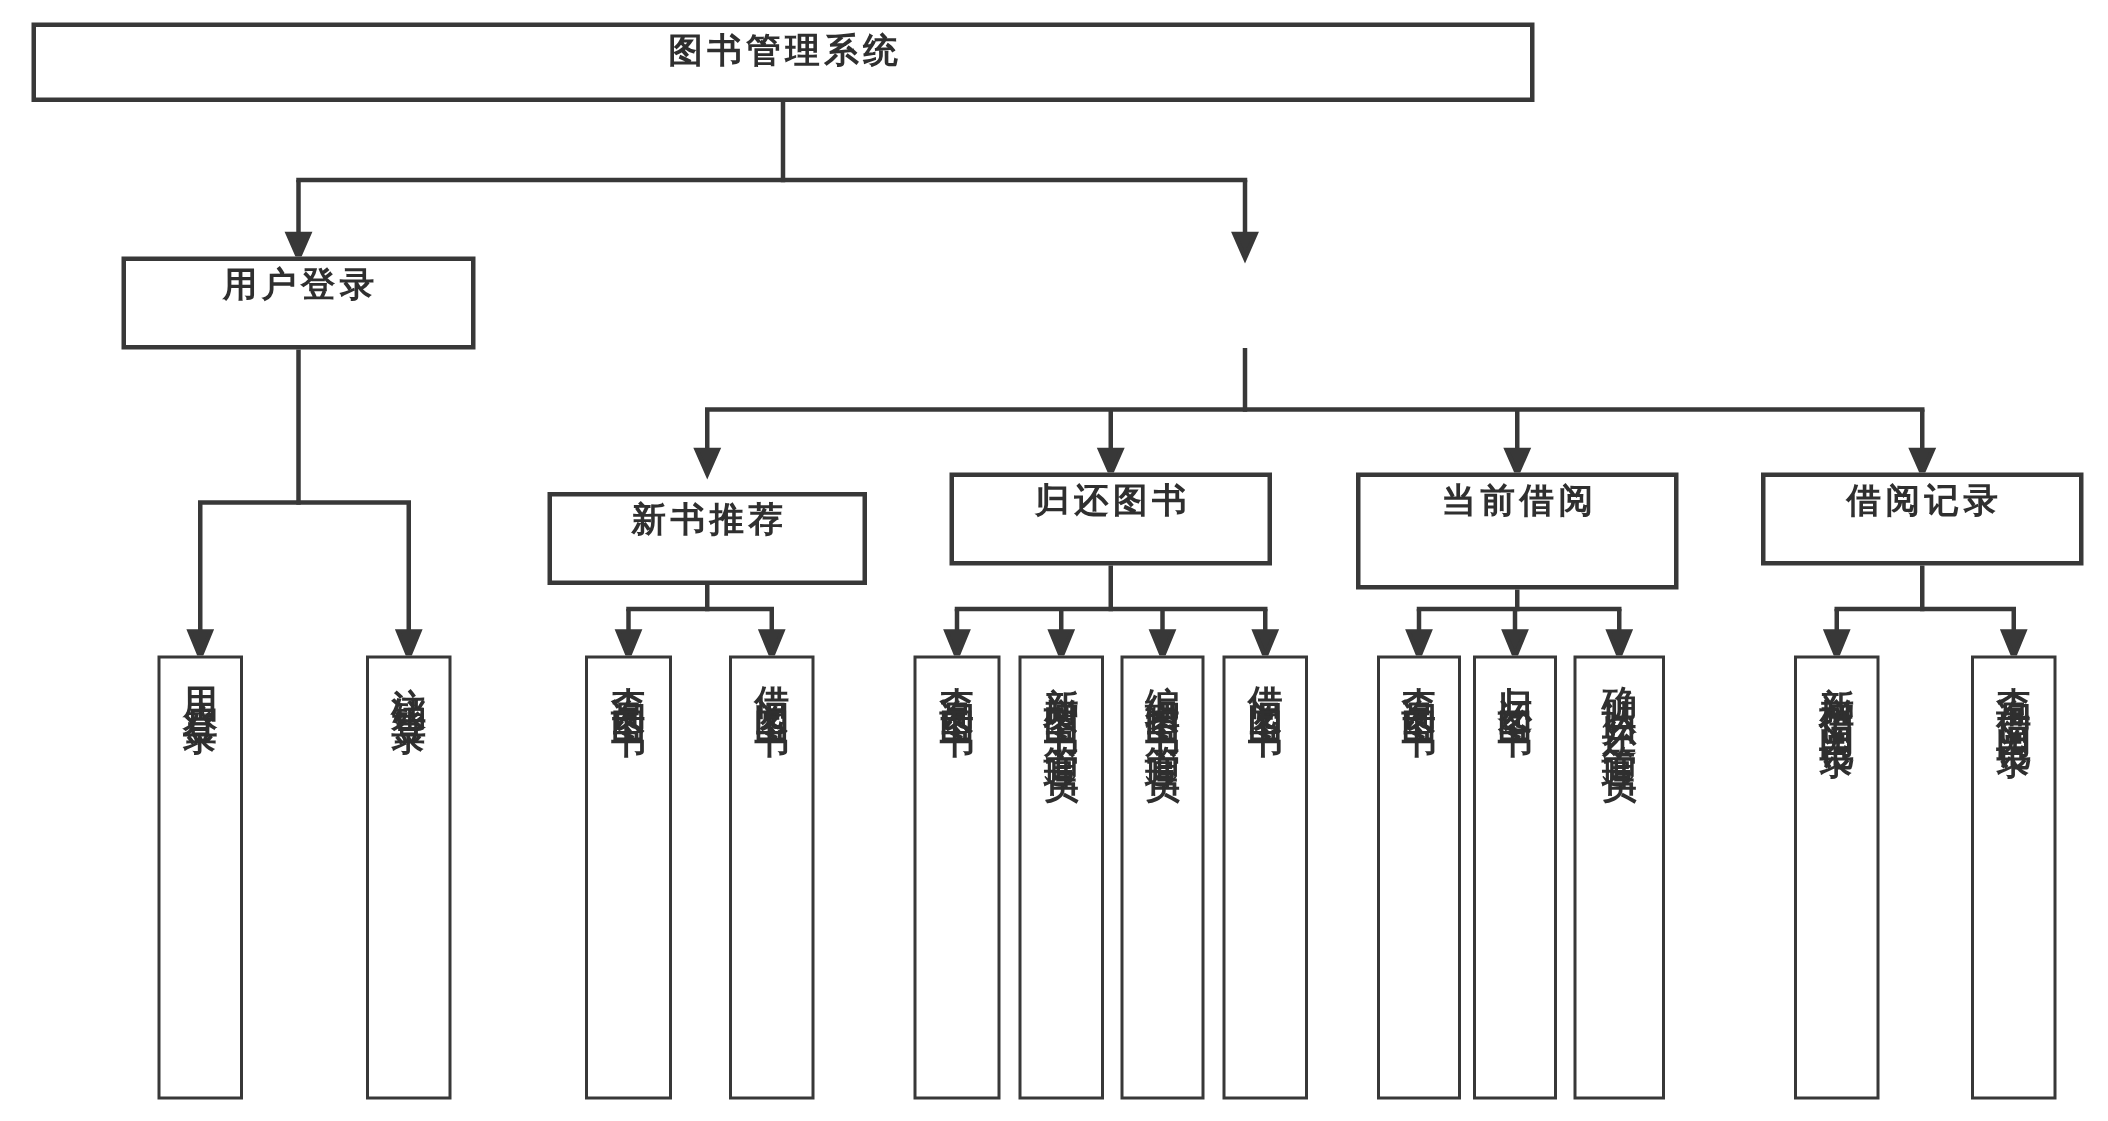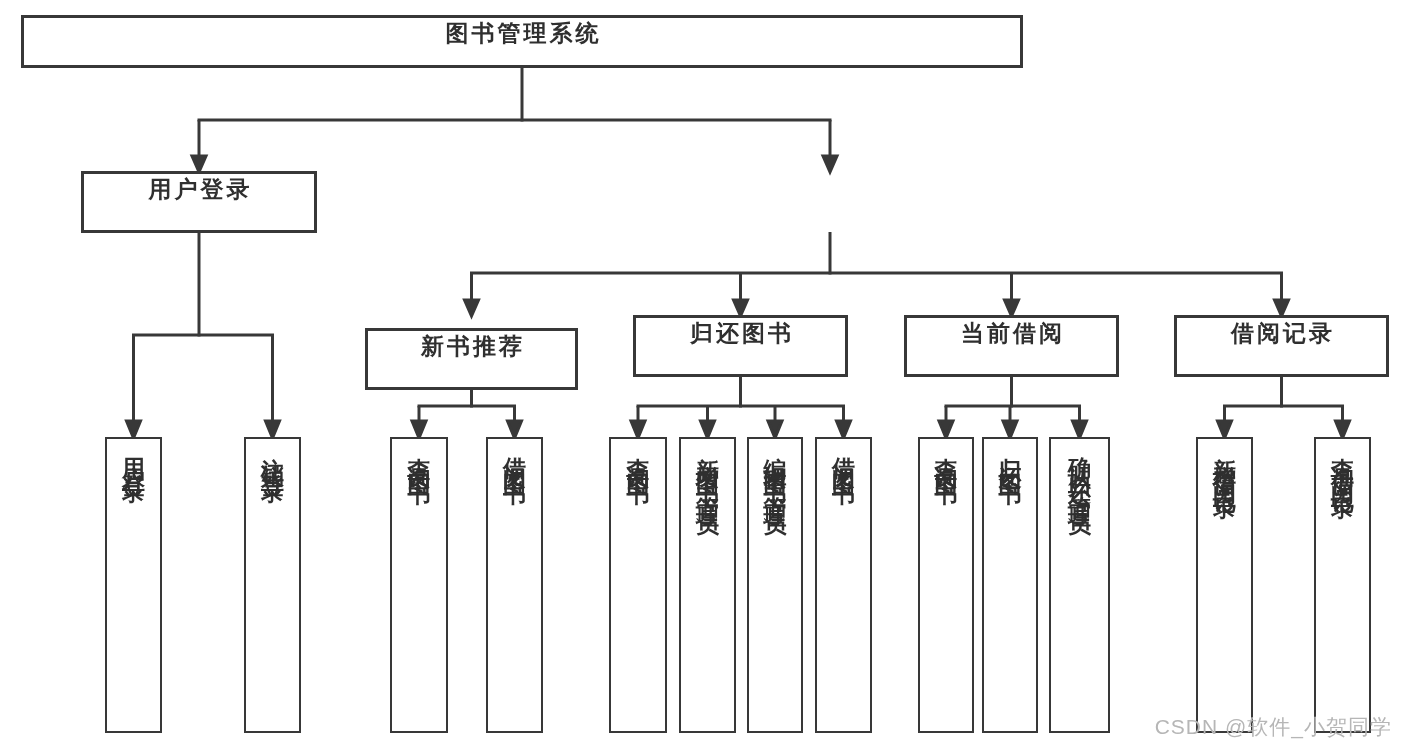--- a/index.html
+++ b/index.html
@@ -101,21 +101,21 @@
   <div class="box h-box" style="left:81px;top:171px;width:236px;height:62px;">
     <span>用户登录</span>
   </div>
 
   <div class="box h-box" style="left:365px;top:328px;width:213px;height:62px;">
     <span>新书推荐</span>
   </div>
   <div class="box h-box" style="left:633px;top:315px;width:215px;height:62px;">
     <span>归还图书</span>
   </div>
-  <div class="box h-box" style="left:904px;top:315px;width:215px;height:62px;">
+  <div class="box h-box" style="left:904px;top:315px;width:215px;height:78px;">
     <span>当前借阅</span>
   </div>
   <div class="box h-box" style="left:1174px;top:315px;width:215px;height:62px;">
     <span>借阅记录</span>
   </div>
 
   <div class="box v-box" style="left:105px;top:437px;width:57px;height:296px;">
     <span>用户登录</span>
   </div>
   <div class="box v-box" style="left:244px;top:437px;width:57px;height:296px;">
@@ -148,15 +148,14 @@
   <div class="box v-box" style="left:1049px;top:437px;width:61px;height:296px;">
     <span>确认归还（管理员）</span>
   </div>
   <div class="box v-box" style="left:1196px;top:437px;width:57px;height:296px;">
     <span>新增借阅记录</span>
   </div>
   <div class="box v-box" style="left:1314px;top:437px;width:57px;height:296px;">
     <span>查询借阅记录</span>
   </div>
 
-  <div class="watermark">CSDN @软件_小贺同学</div>
 
 </div>
 
 </body></html>

